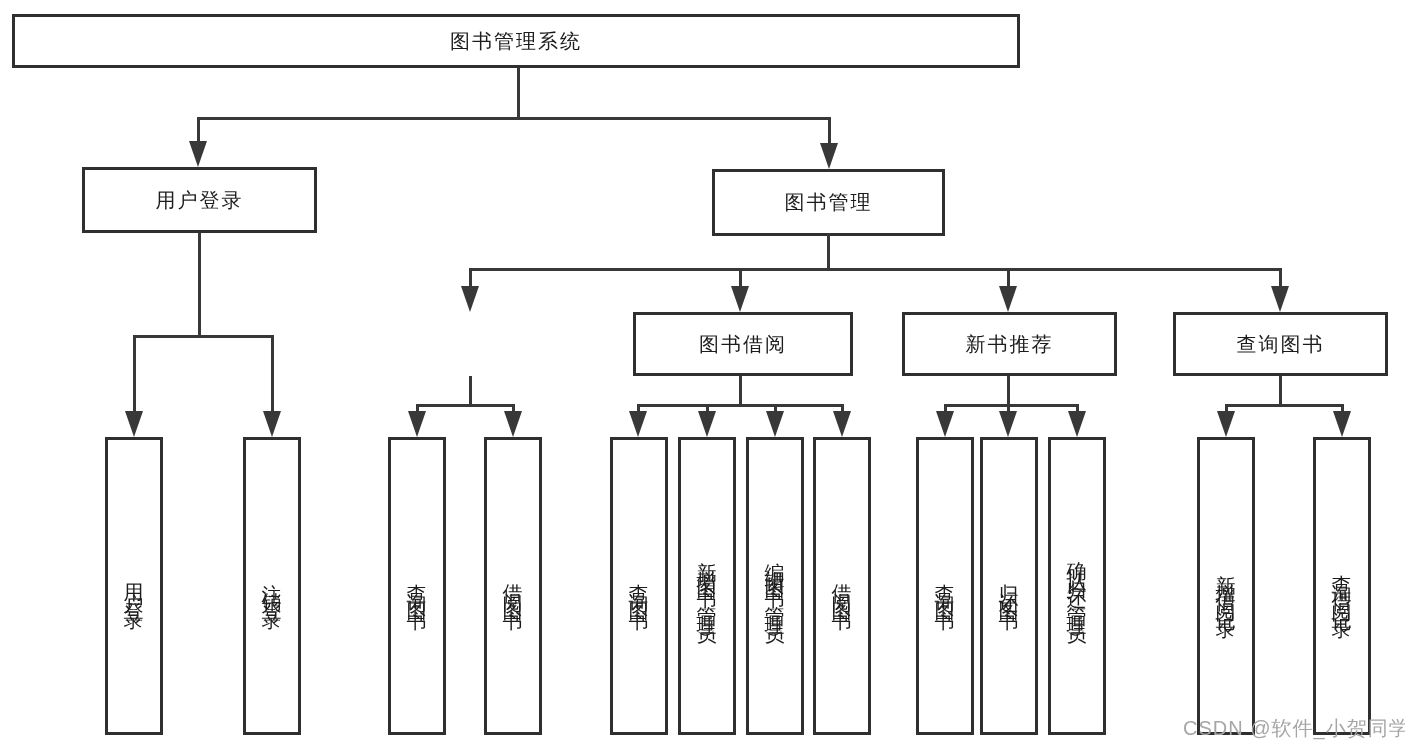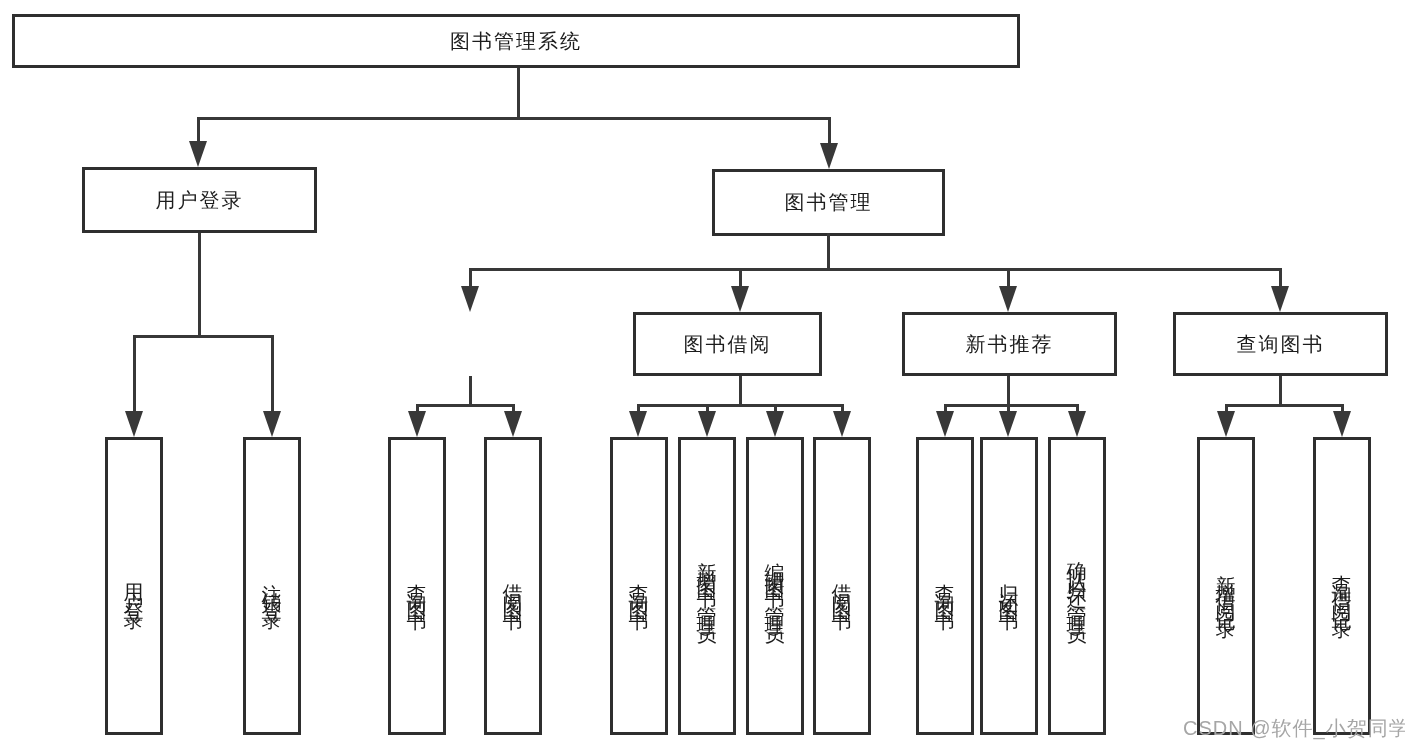--- a/index.html
+++ b/index.html
@@ -33,21 +33,21 @@
     font-size:20px;
     letter-spacing:9px;
     line-height:1;
     white-space:nowrap;
   }
   
   .n-root          {left:12px;  top:14px;  width:1008px; height:54px;}
   .n-user-login    {left:82px;  top:167px; width:235px;  height:66px;}
   .n-book-mgmt     {left:712px; top:169px; width:233px;  height:67px;}
   .n-new-book      {left:362px; top:312px; width:218px;  height:64px;}
-  .n-book-borrow   {left:633px; top:312px; width:189px;  height:64px;}
+  .n-book-borrow   {left:633px; top:312px; width:220px;  height:64px;}
   .n-cur-borrow    {left:902px; top:312px; width:215px;  height:64px;}
   .n-borrow-rec    {left:1173px;top:312px; width:215px;  height:64px;}
   
   .leaf{top:437px;height:298px;width:58px;}
   .n-l-login  {left:105px;}
   .n-l-logout {left:243px;}
   .n-nb-query {left:388px;}
   .n-nb-borrow{left:484px;}
   .n-bb-query {left:610px;}
   .n-bb-add   {left:678px;}

